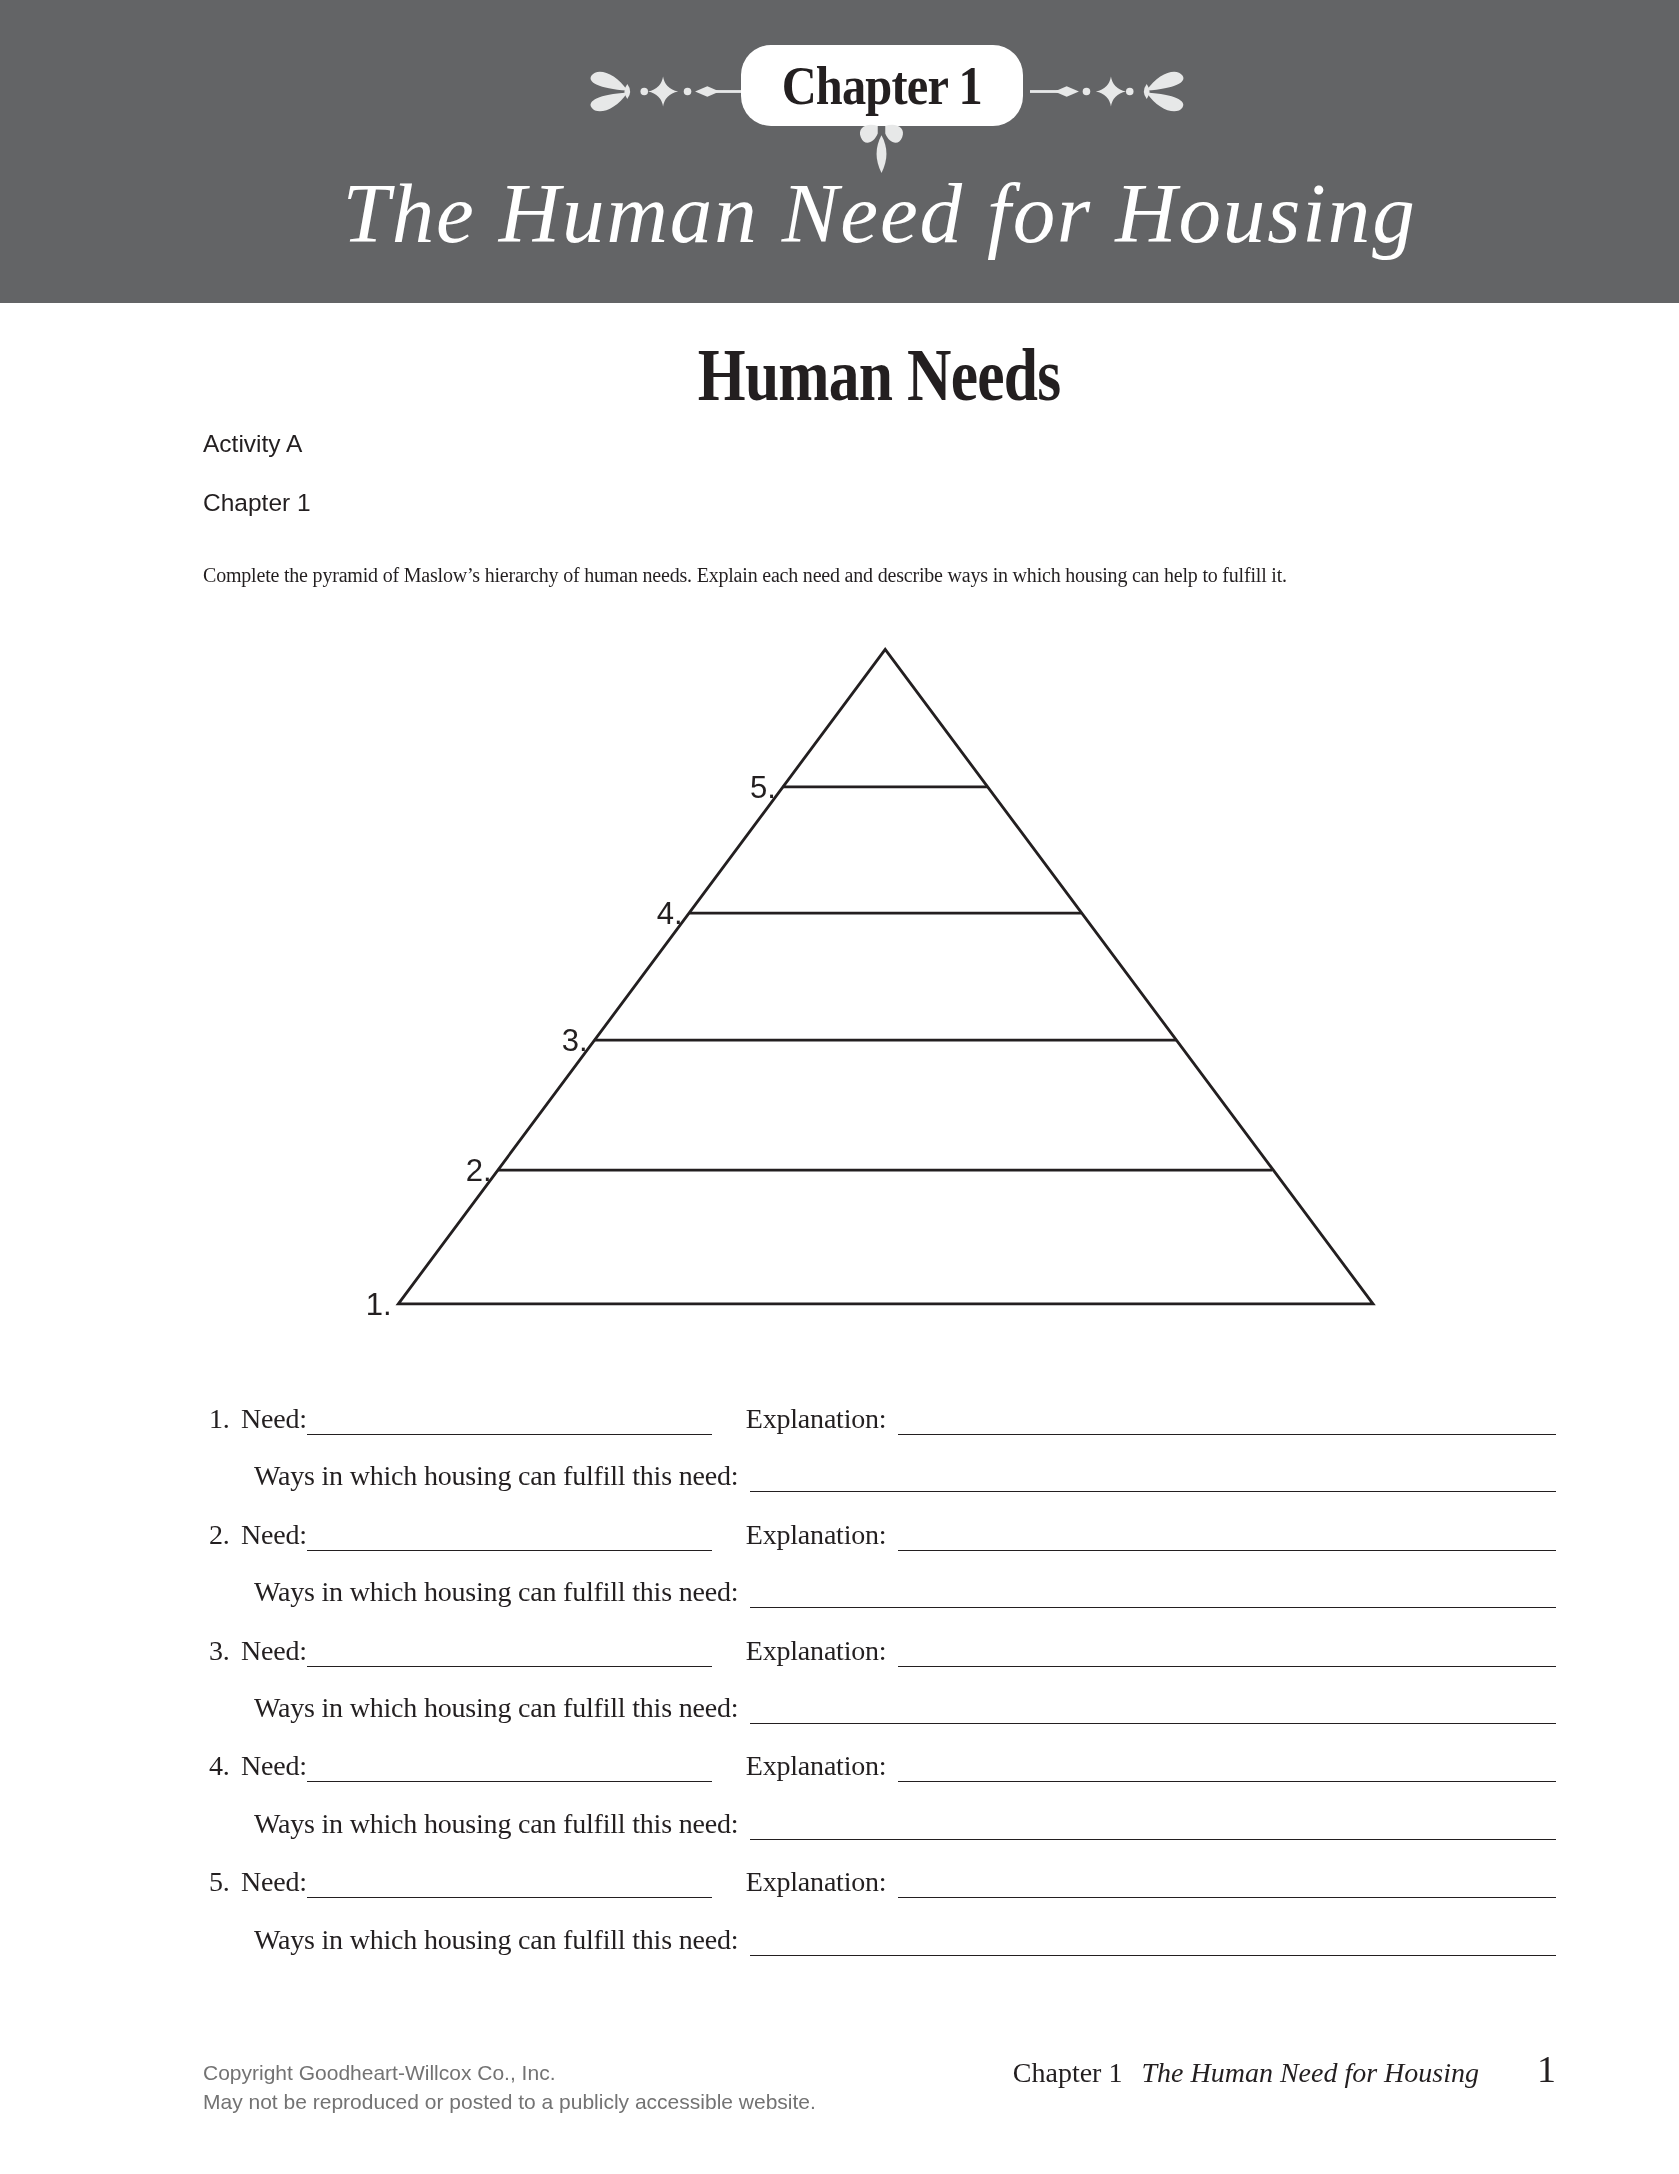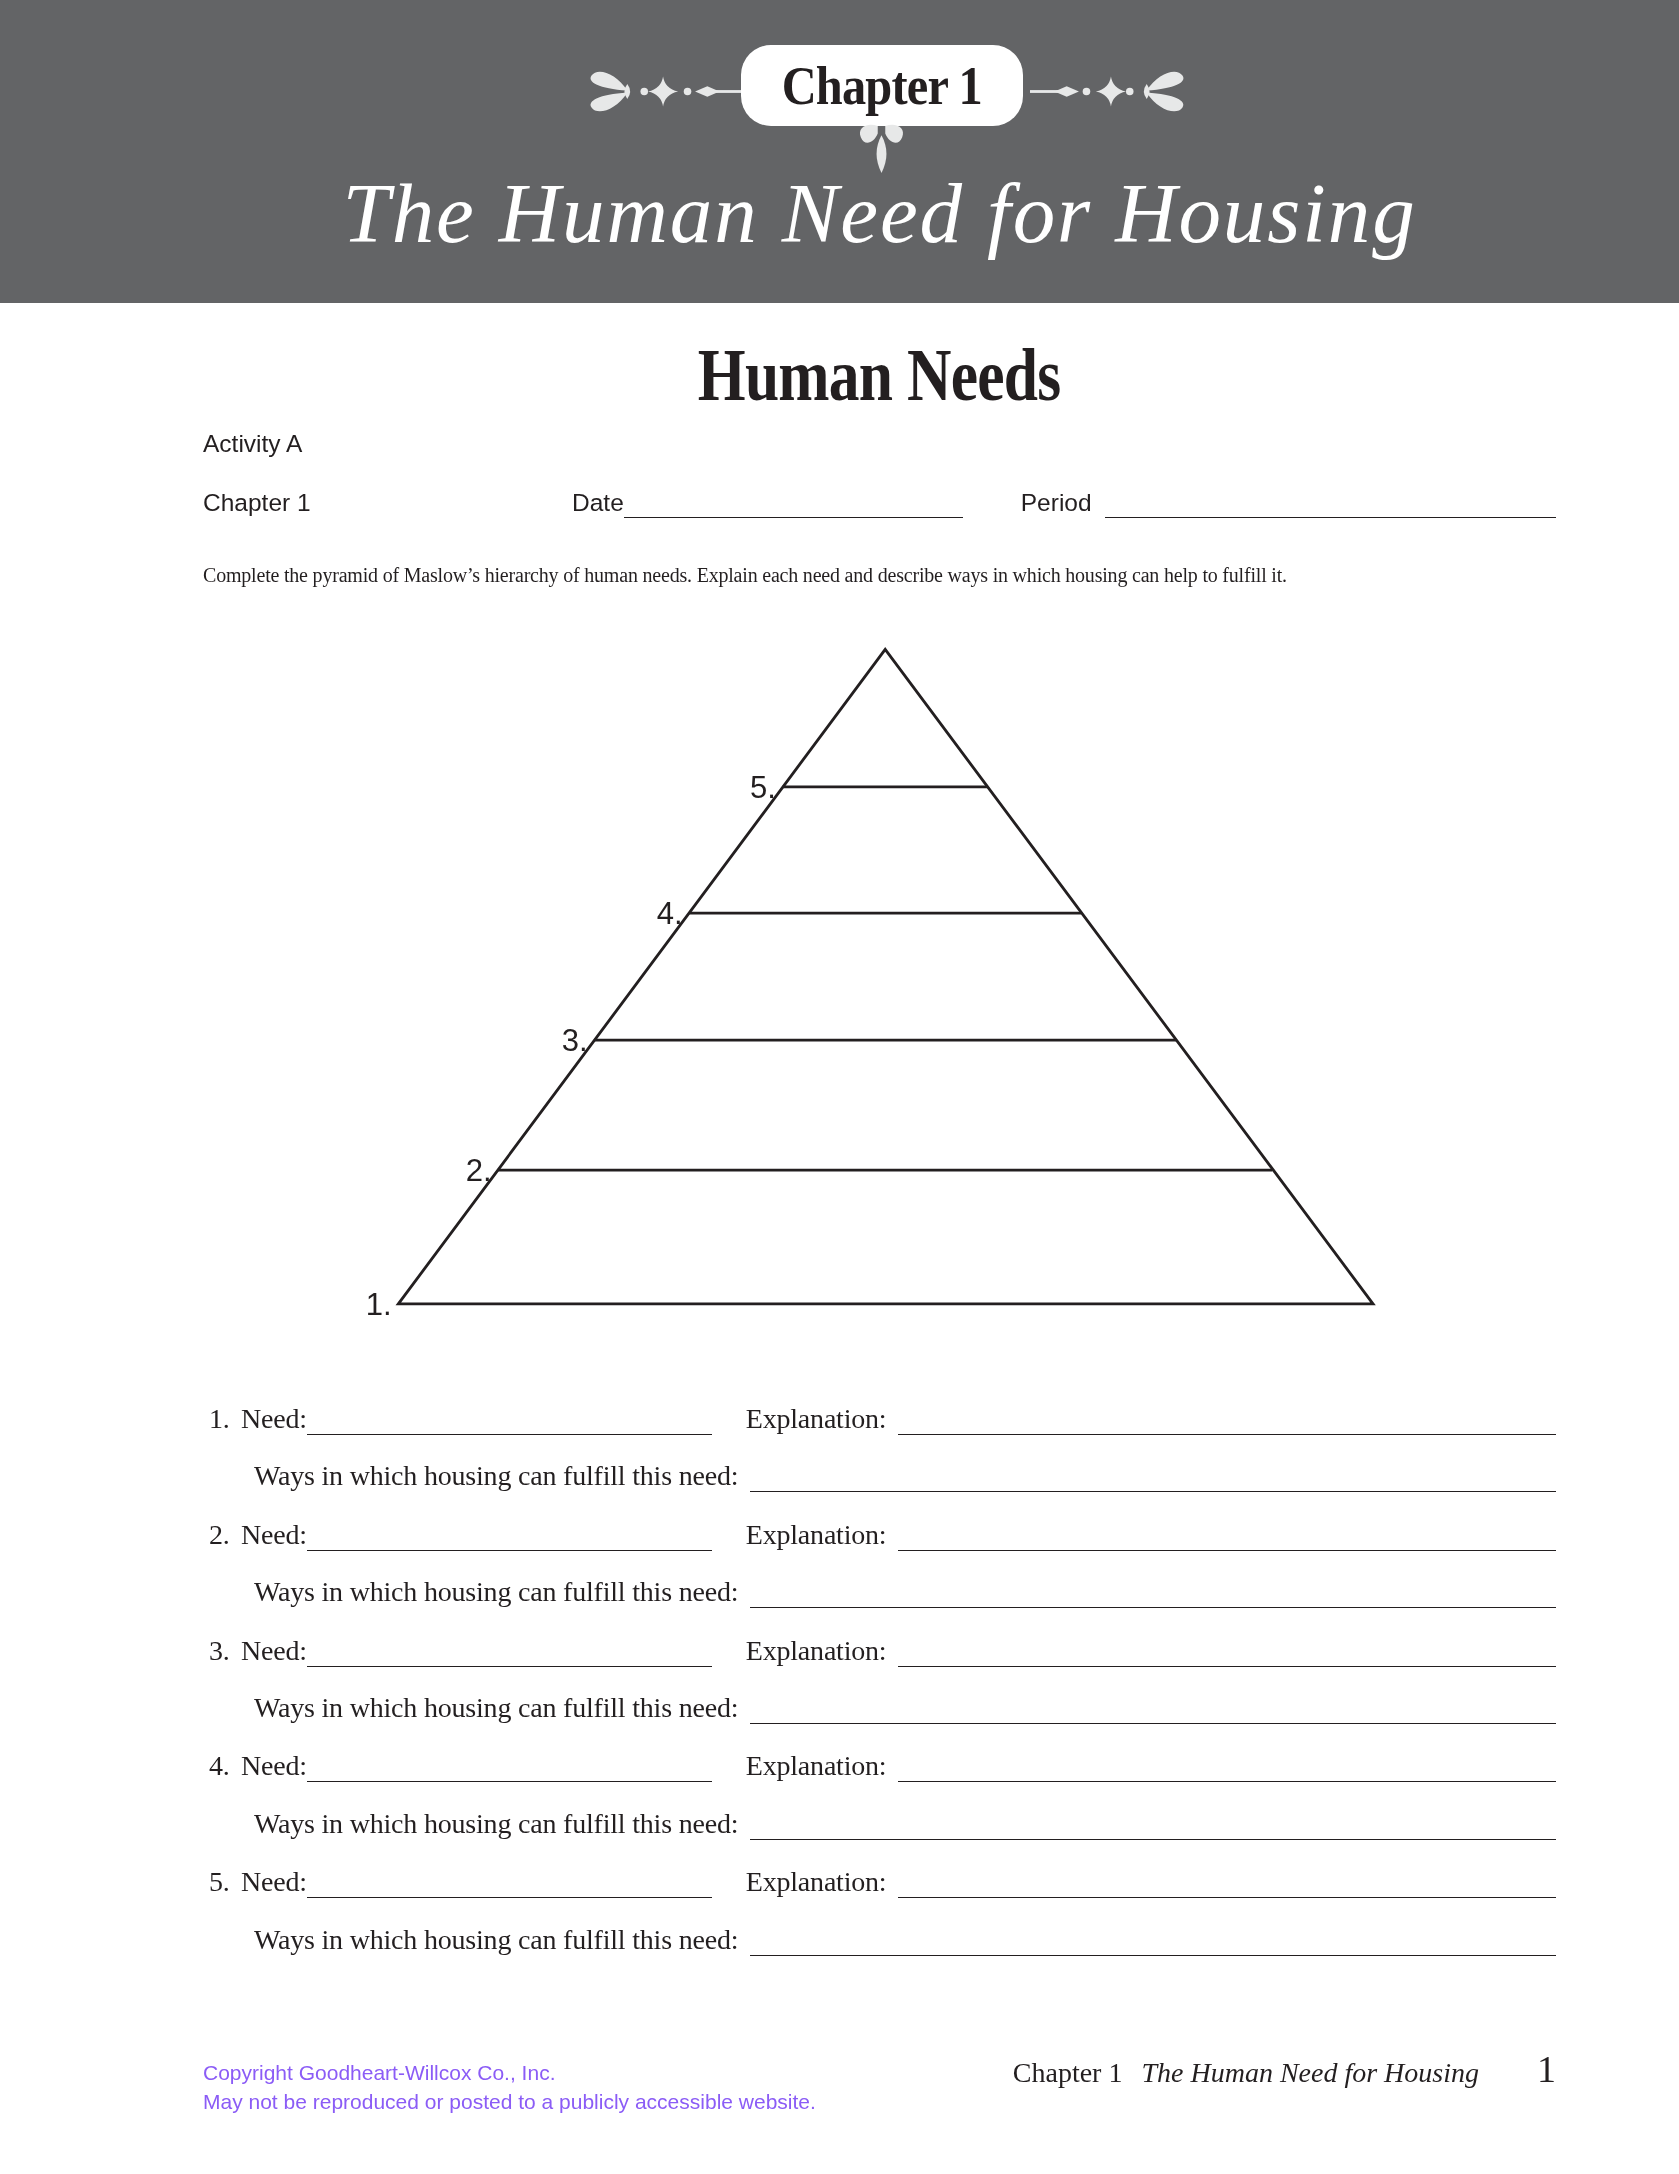--- a/index.html
+++ b/index.html
@@ -50,21 +50,21 @@
     font-size:28px; letter-spacing:-0.2px; white-space:nowrap; }
   .q-num { margin-right:11.3px; }
   .fill-need { width:405px; flex:0 0 auto; }
   .lbl-expl { margin-left:34px; }
   .fill-expl { flex:1 1 auto; margin-left:11.3px; }
   .ways-line { position:absolute; left:254px; right:124px; display:flex; align-items:baseline;
     font-size:28px; letter-spacing:-0.2px; white-space:nowrap; }
   .fill-ways { flex:1 1 auto; margin-left:11.3px; }
   
   .footer-left {
-    position:absolute; left:203px; top:2058px; color:#8b5cf6;
+    position:absolute; left:203px; top:2058px; color:#737373;
     font-family:"Liberation Sans", sans-serif; font-size:21px; line-height:29px;
   }
   .footer-right { position:absolute; right:124px; top:2047px; text-align:right; white-space:nowrap; }
   .fr-chapter { font-size:28px; }
   .fr-title { font-size:28px; font-style:italic; margin-left:19px; }
   .fr-page { font-size:38px; margin-left:58px; }
 </style>
 </head>
 <body>
 
@@ -112,26 +112,20 @@
     <div class="band-title">The Human Need for Housing</div>
   </div>
 
   <div class="sheet-heading">
     <span>Human Needs</span>
   </div>
 
   <div class="info-label sans" style="top:430px;">Activity A</div>
 
   <div class="info-label sans" style="top:489px;">Chapter 1</div>
-  <div class="info-line sans" style="left:572px; top:489px; right:124px;">
-    <span>Date</span>
-    <span class="fill" style="width:339px;"></span>
-    <span style="margin-left:58px;">Period</span>
-    <span class="fill grow" style="margin-left:13px;"></span>
-  </div>
 
   <div class="instructions">Complete the pyramid of Maslow’s hierarchy of human needs. Explain each need and describe ways in which housing can help to fulfill it.</div>
 
   <svg class="pyramid" width="1680" height="716" viewBox="0 0 1784 760">
     <g stroke="#231f20" stroke-width="3" fill="none">
       <path d="M940,30 L423,725 L1458,725 Z"></path>
       <line x1="831" y1="176" x2="1049" y2="176"></line>
       <line x1="732" y1="310" x2="1148" y2="310"></line>
       <line x1="631" y1="445" x2="1249" y2="445"></line>
       <line x1="529" y1="583" x2="1351" y2="583"></line>

